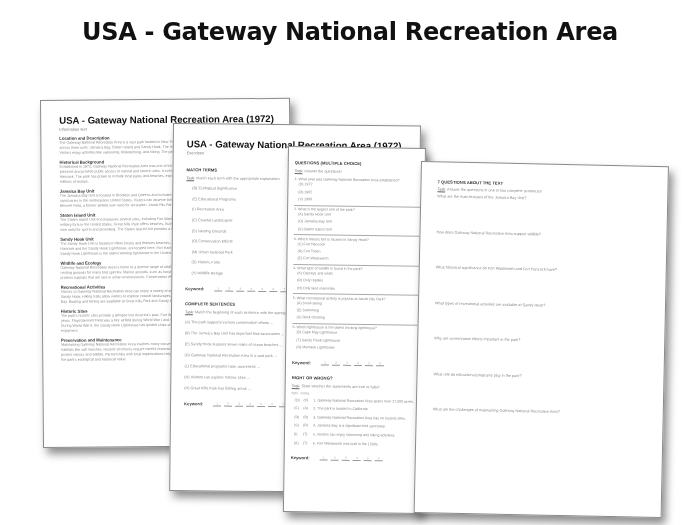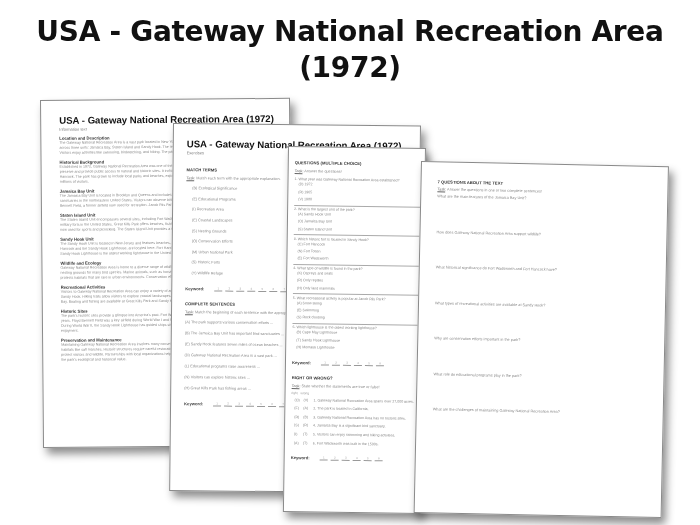--- a/index.html
+++ b/index.html
@@ -1,21 +1,21 @@
 <!DOCTYPE html>
 <html><head>
 <meta charset="utf-8">
 <style>
   * { box-sizing: border-box; margin: 0; padding: 0; }
   html, body { width: 700px; height: 525px; background: #ffffff; overflow: hidden; }
   body { position: relative; font-family: "DejaVu Sans", sans-serif; color: #222; }
 
   .main-title {
     position: absolute; left: 0; top: 14px; width: 700px; text-align: center;
-    font-family: "DejaVu Sans", sans-serif; font-weight: bold; font-size: 28px;
+    font-family: "DejaVu Sans", sans-serif; font-weight: bold; font-size: 24px;
     line-height: 36px; color: #111; letter-spacing: -0.3px;
   }
 
   .page {
     position: absolute; background: #fff; border: 1px solid #8a8a8a;
     box-shadow: 4px 6px 8px rgba(0,0,0,0.45);
     overflow: hidden; font-family: "Liberation Sans", sans-serif;
     transform-origin: top left;
   }
   .p1 { left: 40px; top: 100px; width: 250px; height: 348px; transform: rotate(-0.5deg); z-index: 1; }
@@ -54,21 +54,20 @@
   .tf-row .a { width: 12px; padding-left: 3px; }
   .tf-row .b { width: 10px; }
 
   .oq { font-size: 3.8px; color: #888; height: 35.5px; white-space: nowrap; }
 </style>
 </head>
 <body>
 
 <div class="main-title">
   <div>USA - Gateway National Recreation Area</div>
-  <div>(1972)</div>
 </div>
 
 <div class="page p1">
   <div class="inner">
     <div class="doc-title">USA - Gateway National Recreation Area (1972)</div>
     <div class="doc-sub">Information text</div>
     <div id="info-sections">
         <div class="sec-h">Location and Description</div>
         <div class="para">The Gateway National Recreation Area is a vast park located in New York and New Jersey. It spans over 27,000 acres of land and water across three units: Jamaica Bay, Staten Island and Sandy Hook. The recreation area features beaches, salt marshes, and historic sites. Visitors enjoy activities like swimming, birdwatching, and hiking. The park provides a unique natural escape in an urban area.</div>
         <div class="sec-h">Historical Background</div>

